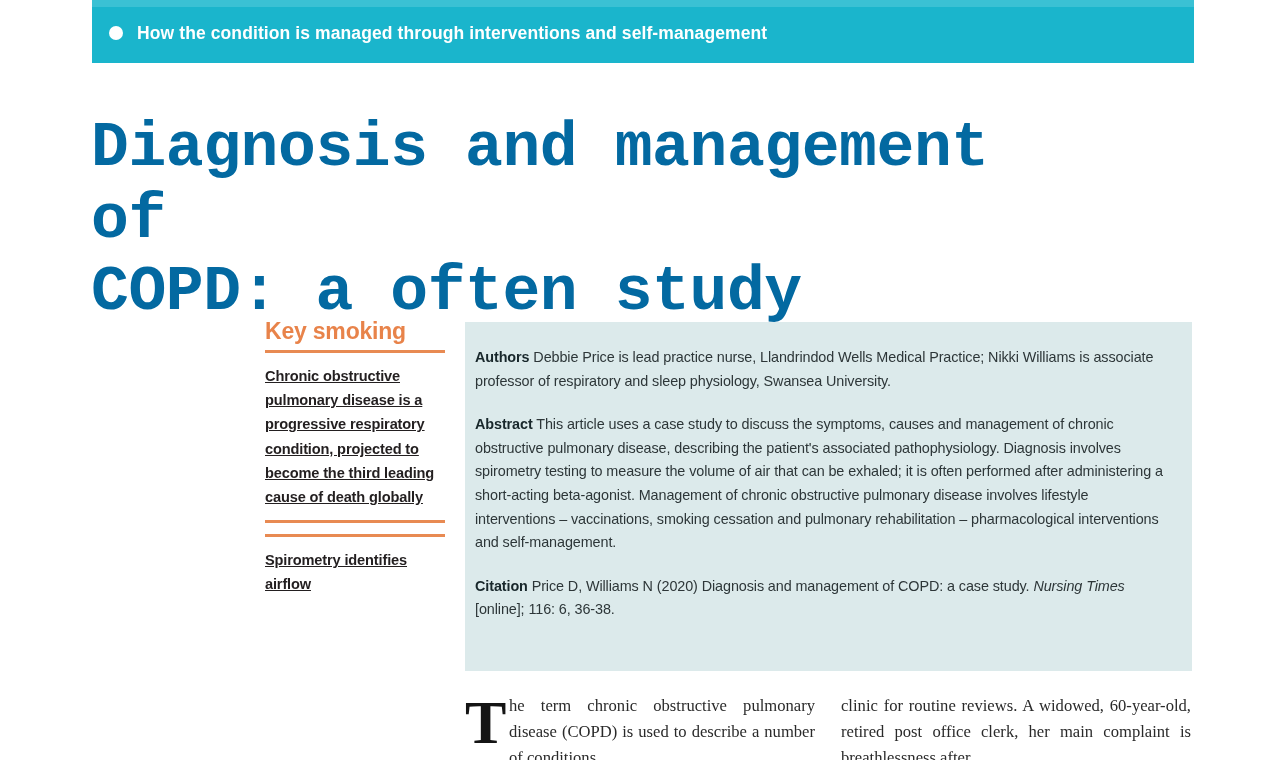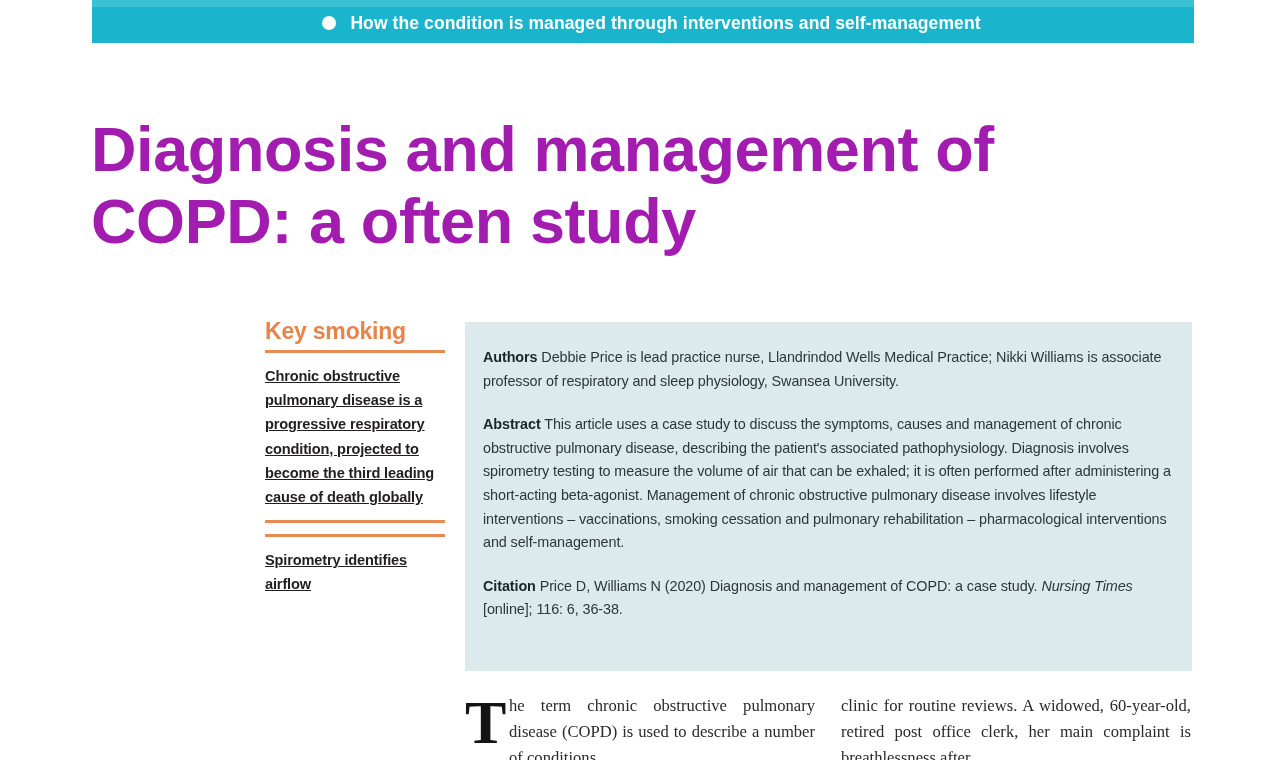--- a/index.html
+++ b/index.html
@@ -30,25 +30,24 @@
     width: 1102px;
     height: 7px;
     background: #18b6cd;
     opacity: 0.85;
   }
   .banner {
     position: absolute;
     left: 92px;
     top: 7px;
     width: 1102px;
-    height: 36px;
+    height: 56px;
     background: #1ab5cc;
     display: flex;
     align-items: center;
-    justify-content: center;
   }
   .banner-bullet {
     width: 14px;
     height: 14px;
     border-radius: 50%;
     background: #ffffff;
     margin-left: 17px;
     margin-right: 14px;
     flex: 0 0 auto;
     position: relative;
@@ -63,25 +62,25 @@
     top: -2px;
     white-space: nowrap;
   }
 
   
   .headline {
     position: absolute;
     left: 91px;
     top: 113px;
     width: 930px;
-    font-family: Liberation Sans, sans-serif;
+    font-family: Liberation Mono, monospace;
     font-weight: bold;
     font-size: 63px;
     line-height: 72px;
-    color: #a21caf;
+    color: #0369a1;
     letter-spacing: -0.4px;
   }
   .headline .hl-line { display: block; }
 
   
   .keypoints {
     position: absolute;
     left: 265px;
     top: 318px;
     width: 180px;
@@ -116,21 +115,21 @@
 
   
   .absbox {
     position: absolute;
     left: 465px;
     top: 322px;
     width: 727px;
     height: 349px;
     background: #dceaeb;
     box-sizing: border-box;
-    padding: 24px 20px 0 18px;
+    padding: 24px 20px 0 10px;
   }
   .abs-para {
     font-size: 14.4px;
     line-height: 23.6px;
     color: #2d3638;
     letter-spacing: -0.1px;
     margin: 0 0 20px 0;
   }
   .abs-para:last-child { margin-bottom: 4px; }
   .abs-lead {

